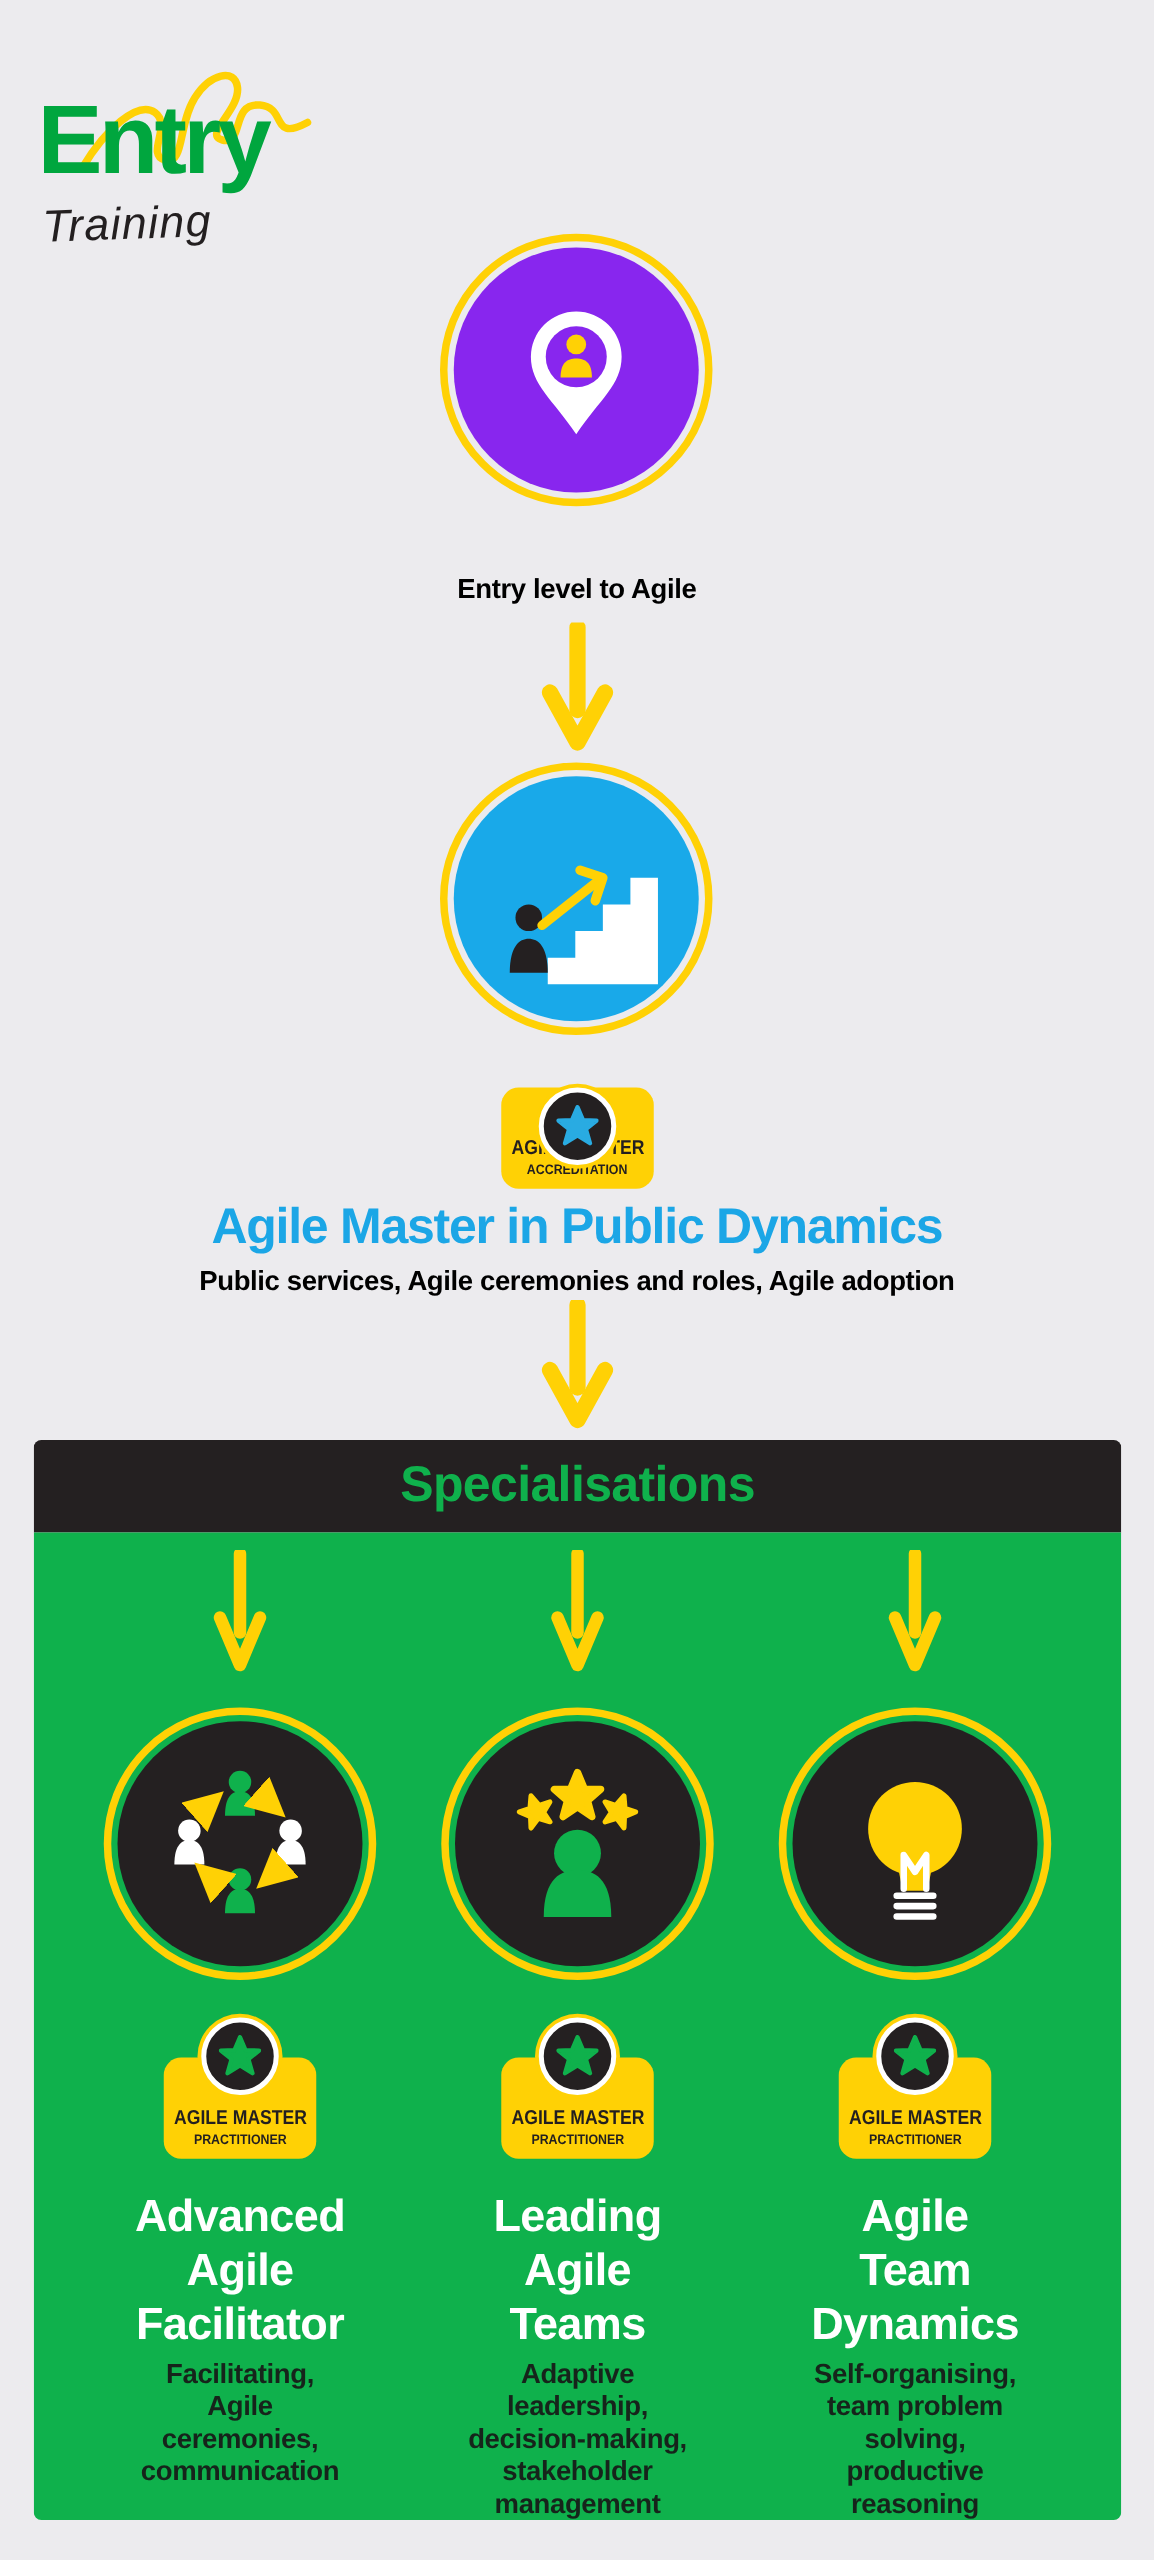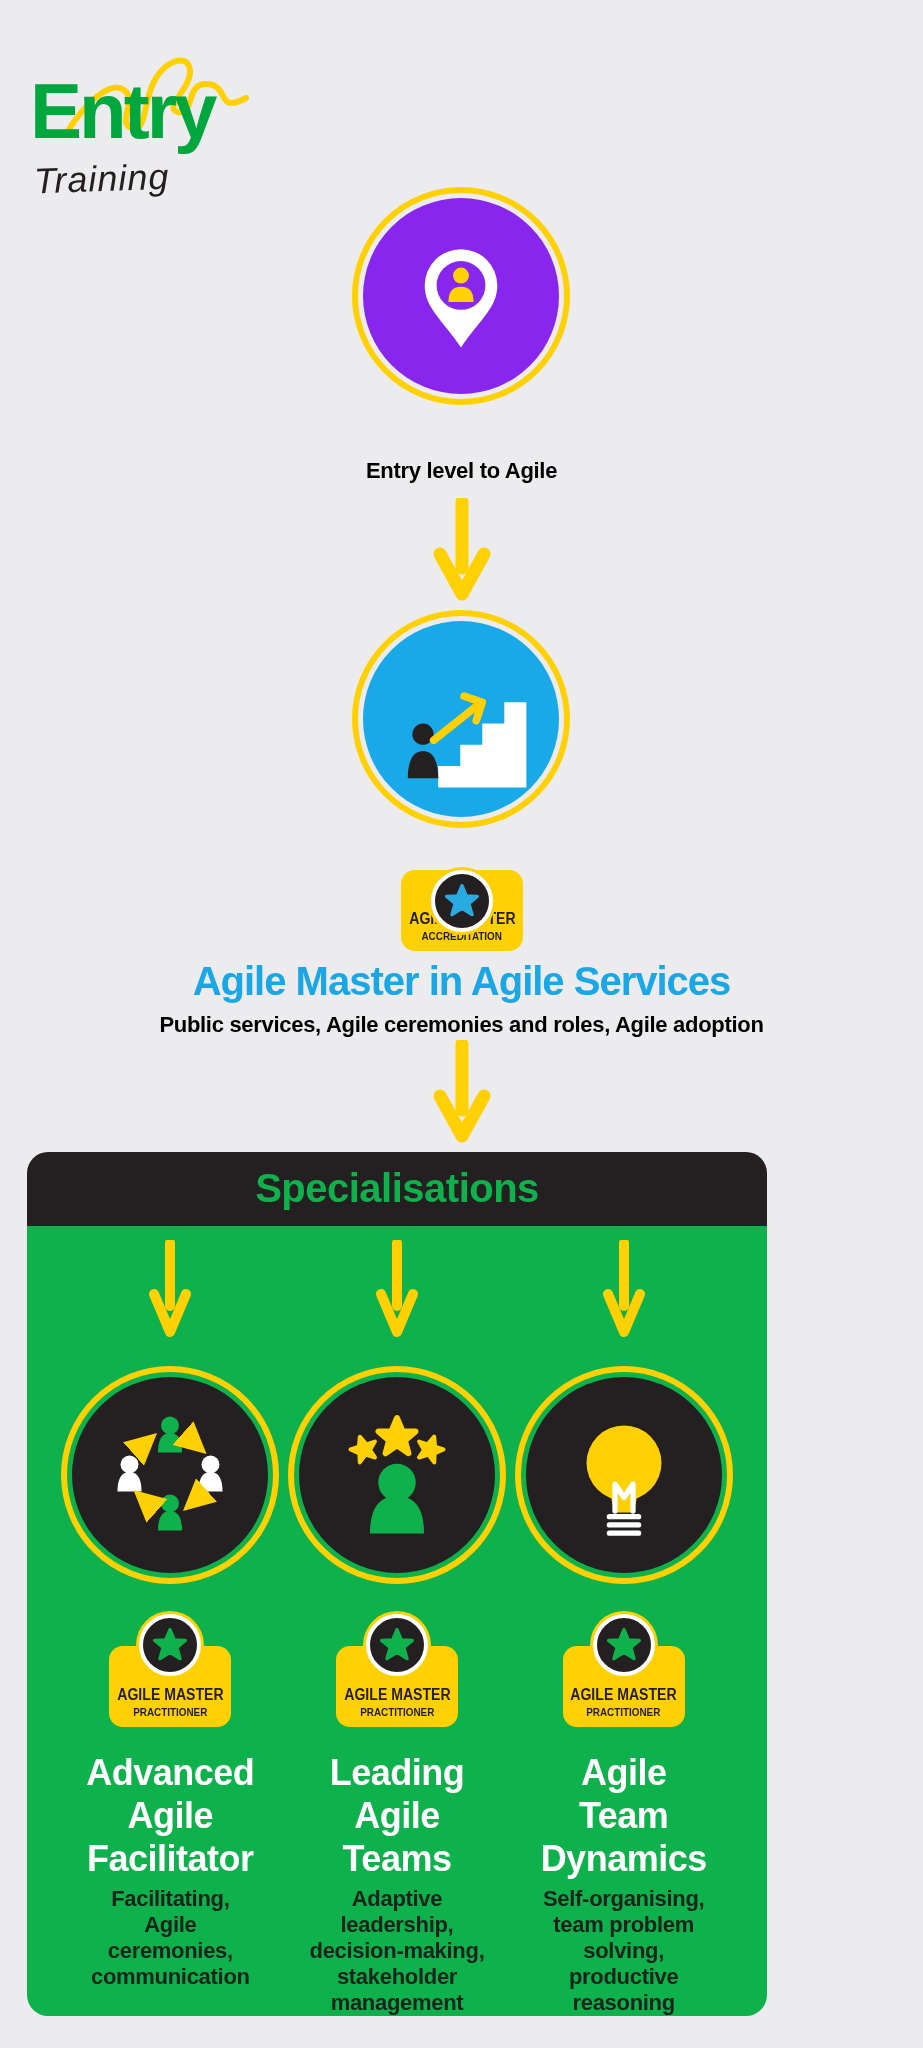--- a/index.html
+++ b/index.html
@@ -35,21 +35,21 @@
   .badge{width:122px;position:relative;}
   .badge-circle{position:absolute;left:50%;transform:translateX(-50%);top:0;width:54px;height:54px;
                 border-radius:50%;background:#242021;border:4px solid #fff;
                 box-shadow:0 0 0 3px #FFD105;display:flex;align-items:center;justify-content:center;z-index:2;}
   .badge-rect{margin-top:32px;background:#FFD105;border-radius:14px;height:72px;
               display:flex;flex-direction:column;justify-content:flex-end;align-items:center;padding-bottom:9px;}
   .badge-l1{font-size:16px;font-weight:900;color:#231F20;transform:scaleX(0.88);white-space:nowrap;}
   .badge-l2{font-size:11px;font-weight:900;color:#231F20;transform:scaleX(0.9);margin-top:2px;white-space:nowrap;}
 
   
-  .panel{position:absolute;left:27px;top:1152px;width:740px;height:864px;border-radius:21px;
+  .panel{position:absolute;left:27px;top:1152px;width:870px;height:864px;border-radius:6px;
          overflow:hidden;display:flex;flex-direction:column;}
   .panel-header{height:74px;background:#242021;display:flex;align-items:center;justify-content:center;}
   .panel-header-title{color:#0FB14C;font-size:40px;font-weight:800;letter-spacing:-0.5px;}
   .panel-body{flex:1;background:#0FB14C;display:flex;padding:0 30px;}
   .course-col{flex:1;display:flex;flex-direction:column;align-items:center;}
   .col-arrow{margin-top:14px;}
   .course-ring{margin-top:26px;}
   .course-col .badge{margin-top:30px;}
   .course-title{margin-top:24px;color:#fff;font-size:36px;font-weight:800;line-height:1.2;
                 text-align:center;white-space:pre-line;letter-spacing:-0.5px;}
@@ -105,21 +105,21 @@
       <svg width="34" height="34" viewBox="0 0 20 20">
         <polygon points="10,1 12.6,7.1 19,7.3 14,11.4 15.9,18 10,14.3 4.1,18 6,11.4 1,7.3 7.4,7.1" fill="#29ABE2" stroke="#29ABE2" stroke-width="2" stroke-linejoin="round"></polygon>
       </svg>
     </div>
     <div class="badge-rect">
       <div class="badge-l1">AGILE MASTER</div>
       <div class="badge-l2">ACCREDITATION</div>
     </div>
   </div>
 
-  <div class="stage-title t-blue" style="top:960px;">Agile Master in Agile Services</div>
+  <div class="stage-title t-blue" style="top:960px;">Agile Master in Public Dynamics</div>
   <div class="stage-sub" style="top:1012px;">Public services, Agile ceremonies and roles, Agile adoption</div>
 
   <svg class="abs" style="left:430px;top:1040px;" width="64" height="104" viewBox="0 0 64 104">
     <line x1="32" y1="4" x2="32" y2="70" stroke="#FFD105" stroke-width="13" stroke-linecap="round"></line>
     <polyline points="10,56 32,96 54,56" fill="none" stroke="#FFD105" stroke-width="13" stroke-linecap="round" stroke-linejoin="round"></polyline>
   </svg>
 
   <div class="panel">
     <div class="panel-header">
       <div class="panel-header-title">Specialisations</div>

